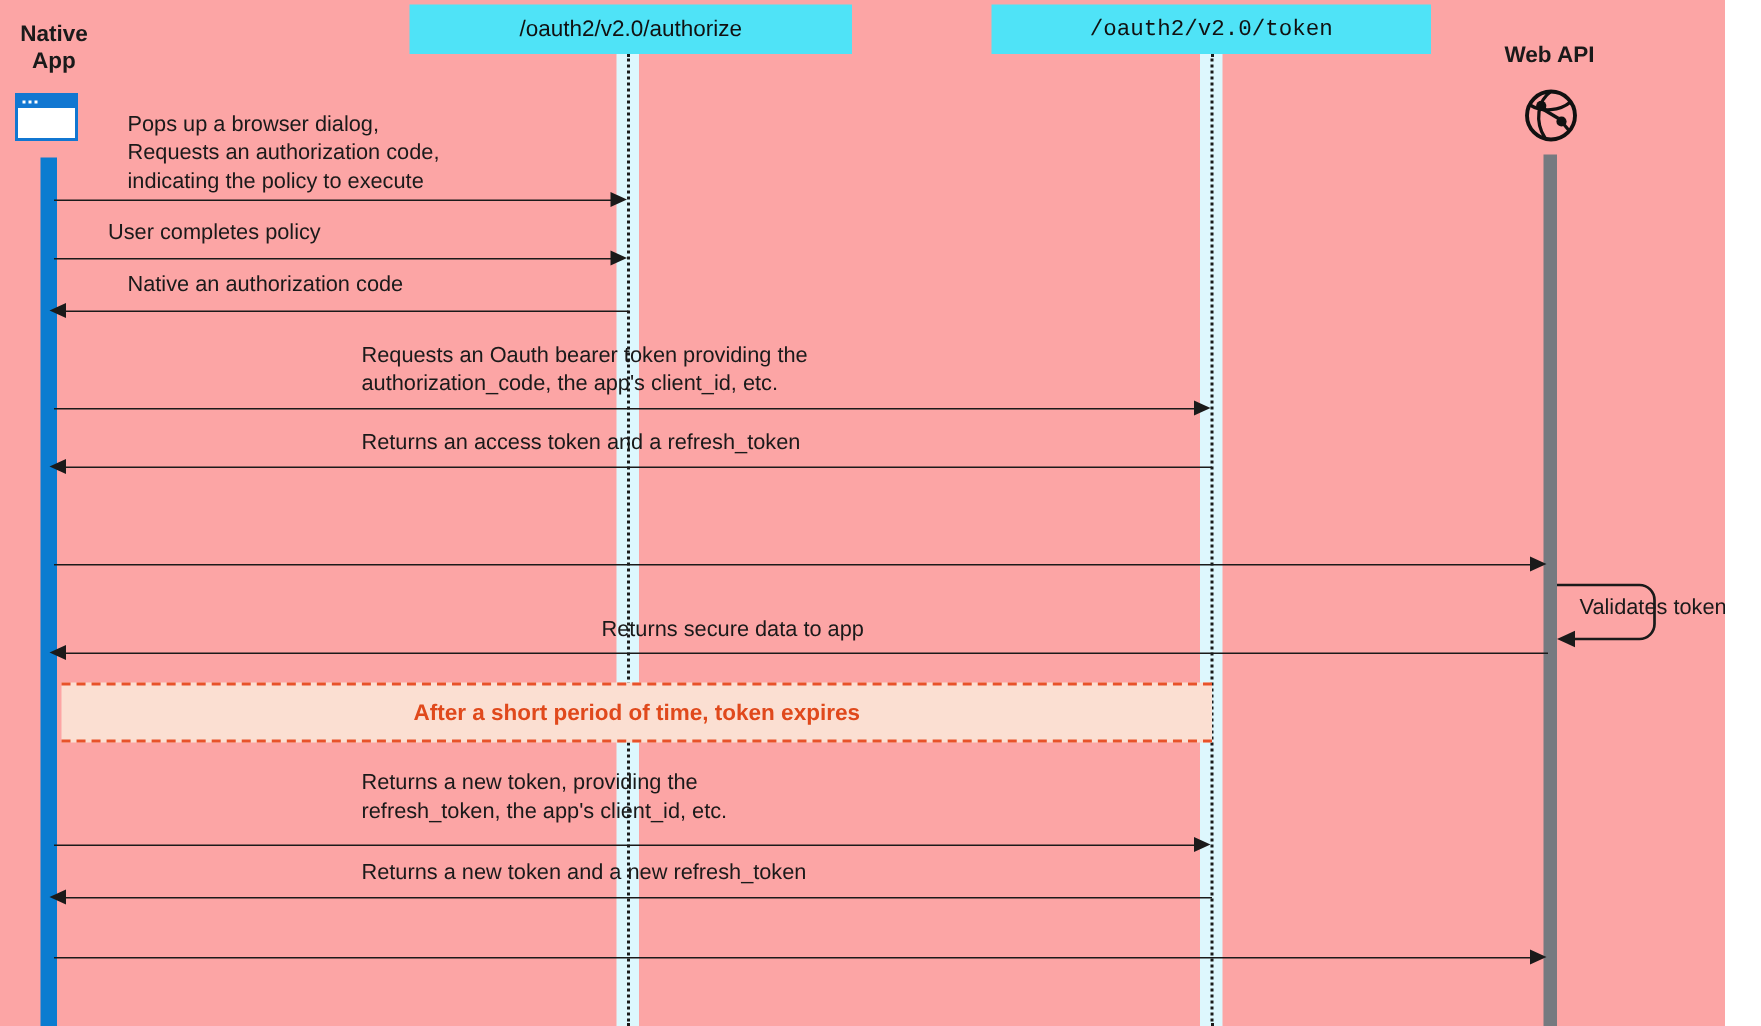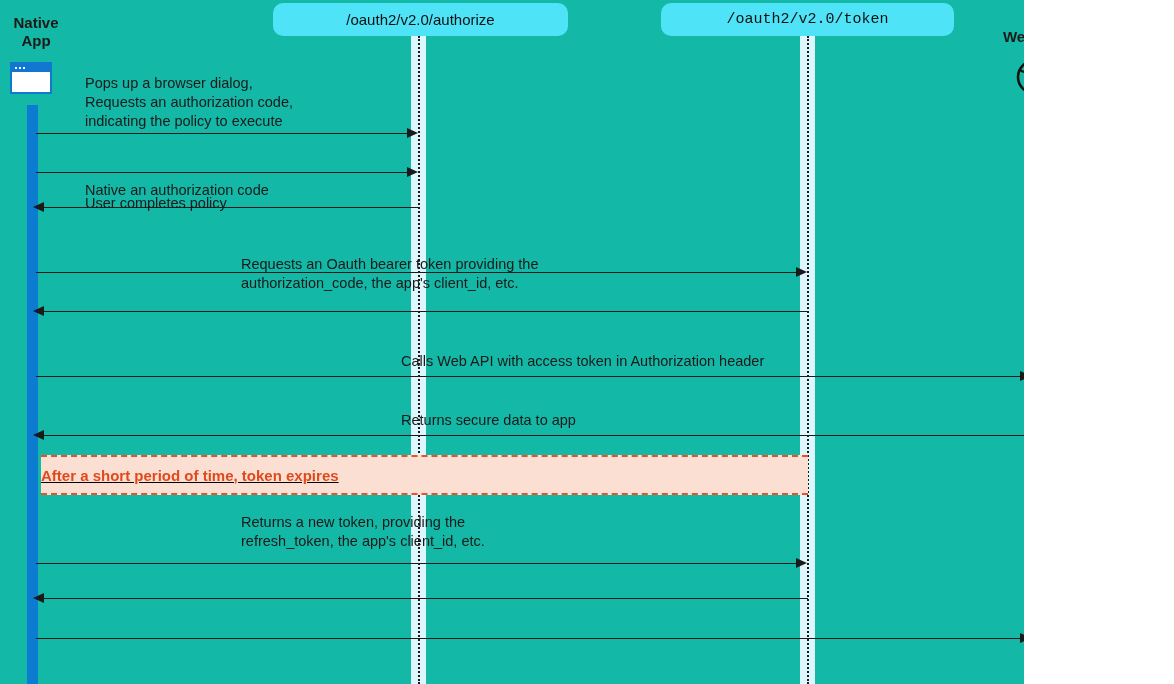--- a/index.html
+++ b/index.html
@@ -5,44 +5,43 @@
   html, body {
     margin: 0;
     padding: 0;
     background: #ffffff;
   }
   body {
     font-family: "Liberation Sans", sans-serif;
   }
   #diagram {
     position: relative;
-    width: 1024px;
+    width: 1150px;
     height: 684px;
-    background: #14b8a6;
+    background: #fca5a5;
     overflow: hidden;
   }
   .abs { position: absolute; }
 
   
   .participant-title {
     font-weight: bold;
     font-size: 15px;
     color: #1a1a1a;
     text-align: center;
     line-height: 18px;
     white-space: pre-line;
   }
   .endpoint-box {
     background: #4fe3f7;
     color: #111111;
     font-size: 15px;
     text-align: center;
     line-height: 33px;
     height: 33px;
-    border-radius: 10px;
   }
 
   
   .browser-icon {
     width: 42px;
     height: 32px;
     border: 2px solid #1177d1;
     background: #ffffff;
     box-sizing: border-box;
   }
@@ -93,22 +92,21 @@
   .arrow-left  { border-right: 11px solid #1a1a1a; }
 
   
   .expiry-banner {
     background: #fbdfd2;
     border-top: 2.5px dashed #e8522a;
     border-bottom: 2.5px dashed #e8522a;
     box-sizing: border-box;
     display: flex;
     align-items: center;
-    justify-content: flex-start;
-    text-decoration: underline;
+    justify-content: center;
   }
   .expiry-text {
     color: #e0491c;
     font-weight: bold;
     font-size: 15px;
   }
 
   
   .selfcall-label {
     font-size: 14.5px;
@@ -159,37 +157,37 @@
   <div class="abs lifeline-dotted" style="left:807px; top:36px; height:648px;"></div>
 
   <div class="abs lifeline-solid-gray" style="left:1029px; top:103px; width:9px; height:581px;"></div>
 
   <div class="abs msg-label" style="left:85px; top:62px; width:330px;margin-top:12px;">Pops up a browser dialog,
 Requests an authorization code,
 indicating the policy to execute</div>
   <div class="abs msg-line" style="left:36px; top:133px; width:376px;"></div>
   <div class="abs arrowhead arrow-right" style="left:407px; top:127.5px;"></div>
 
-  <div class="abs msg-label" style="left:85px; top:146px; width:330px;margin-top:48px;">User completes policy</div>
+  <div class="abs msg-label" style="left:72px; top:146px; width:330px;">User completes policy</div>
   <div class="abs msg-line" style="left:36px; top:172px; width:376px;"></div>
   <div class="abs arrowhead arrow-right" style="left:407px; top:166.5px;"></div>
 
   <div class="abs msg-label" style="left:85px; top:181px; width:330px;">Native an authorization code</div>
   <div class="abs msg-line" style="left:44px; top:207px; width:375px;"></div>
   <div class="abs arrowhead arrow-left" style="left:33px; top:201.5px;"></div>
 
-  <div class="abs msg-label" style="left:241px; top:228px; width:560px;margin-top:27px;">Requests an Oauth bearer token providing the
+  <div class="abs msg-label" style="left:241px; top:228px; width:560px;">Requests an Oauth bearer token providing the
 authorization_code, the app's client_id, etc.</div>
   <div class="abs msg-line" style="left:36px; top:272px; width:765px;"></div>
   <div class="abs arrowhead arrow-right" style="left:796px; top:266.5px;"></div>
 
+  <div class="abs msg-label" style="left:241px; top:286px; width:560px;">Returns an access token and a refresh_token</div>
   <div class="abs msg-line" style="left:44px; top:311px; width:764px;"></div>
   <div class="abs arrowhead arrow-left" style="left:33px; top:305.5px;"></div>
 
-  <div class="abs msg-label" style="left:401px; top:352px; width:620px;">Calls Web API with access token in Authorization header</div>
   <div class="abs msg-line" style="left:36px; top:376px; width:989px;"></div>
   <div class="abs arrowhead arrow-right" style="left:1020px; top:370.5px;"></div>
 
   <div class="abs" style="left:1037px; top:386px; width:72px; height:50px;">
     <svg width="72" height="50" viewBox="0 0 72 50">
       <path d="M1 4 H56 A10 10 0 0 1 66 14 V30 A10 10 0 0 1 56 40 H13" fill="none" stroke="#1a1a1a" stroke-width="1.8"></path>
       <path d="M13 34.5 L1 40 L13 45.5 Z" fill="#1a1a1a"></path>
     </svg>
   </div>
   <div class="abs selfcall-label" style="left:1053px; top:396px; width:130px;">Validates token</div>
@@ -200,19 +198,20 @@
 
   <div class="abs expiry-banner" style="left:41px; top:455px; width:767px; height:40px;">
     <span class="expiry-text">After a short period of time, token expires</span>
   </div>
 
   <div class="abs msg-label" style="left:241px; top:513px; width:560px;">Returns a new token, providing the
 refresh_token, the app's client_id, etc.</div>
   <div class="abs msg-line" style="left:36px; top:563px; width:765px;"></div>
   <div class="abs arrowhead arrow-right" style="left:796px; top:557.5px;"></div>
 
+  <div class="abs msg-label" style="left:241px; top:573px; width:560px;">Returns a new token and a new refresh_token</div>
   <div class="abs msg-line" style="left:44px; top:598px; width:764px;"></div>
   <div class="abs arrowhead arrow-left" style="left:33px; top:592.5px;"></div>
 
   <div class="abs msg-line" style="left:36px; top:638px; width:989px;"></div>
   <div class="abs arrowhead arrow-right" style="left:1020px; top:632.5px;"></div>
 
 </div>
 
 </body></html>

